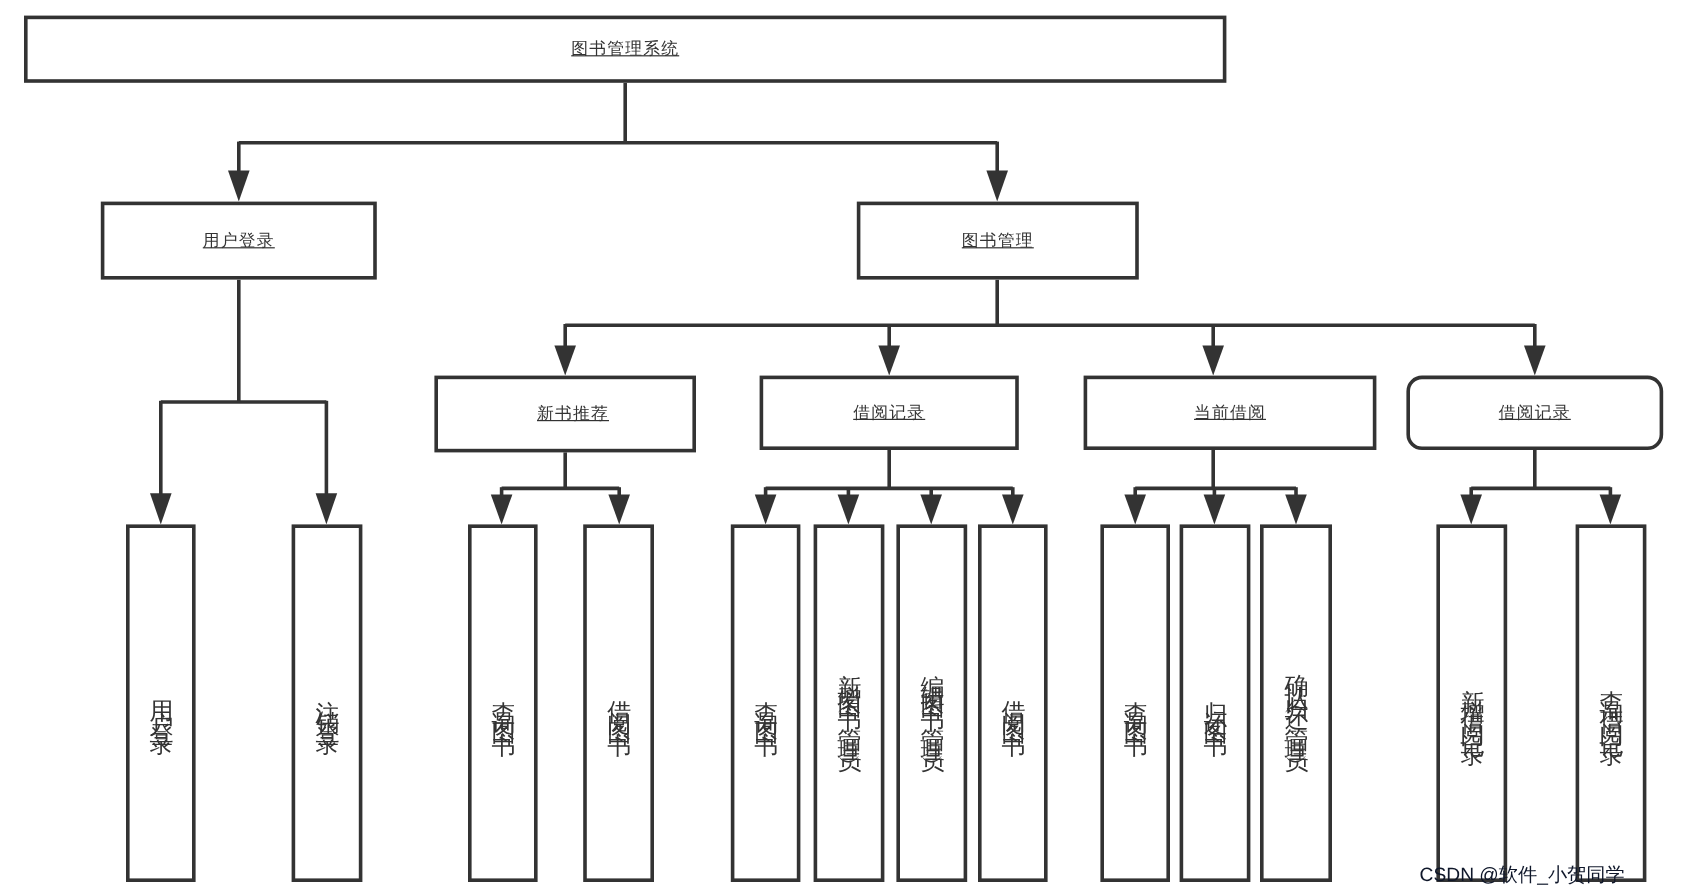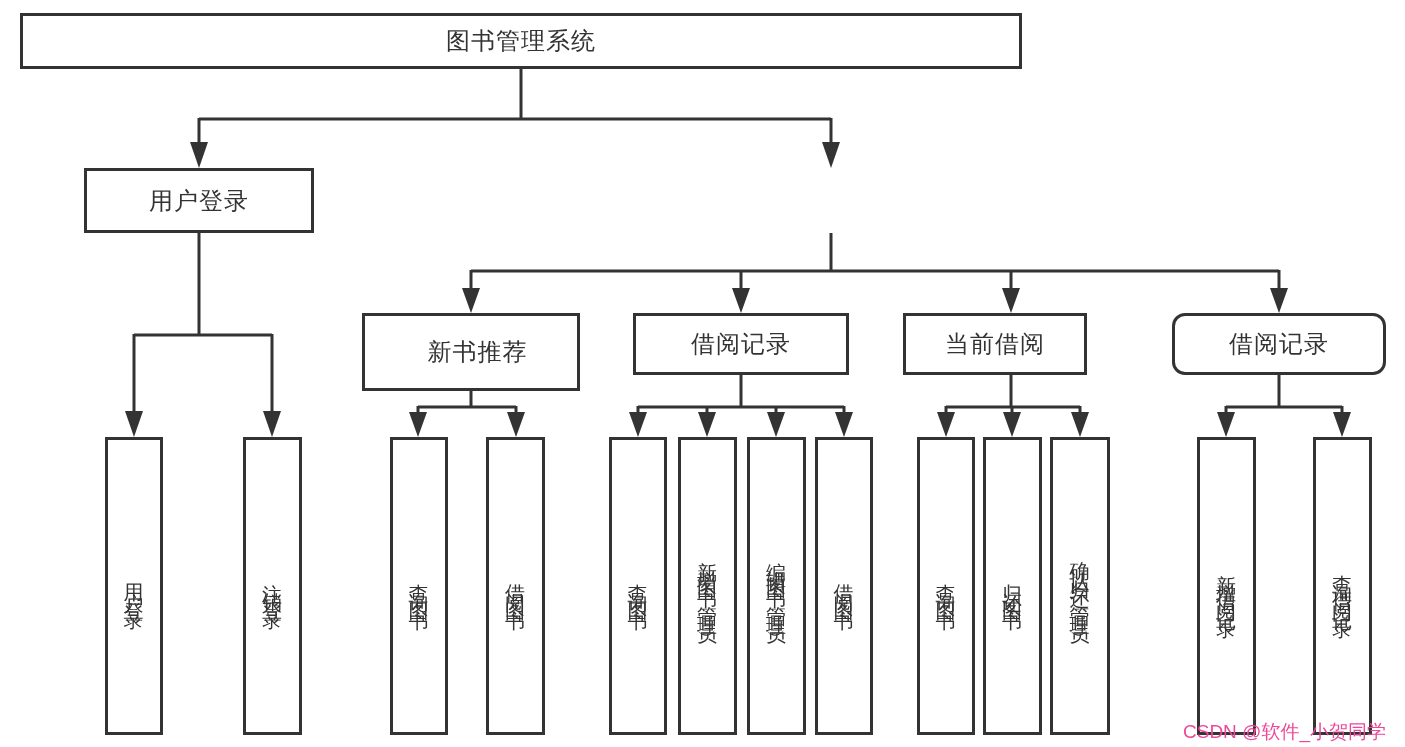--- a/index.html
+++ b/index.html
@@ -21,39 +21,40 @@
   .box {
     position: absolute;
     background: #ffffff;
     border: 3px solid #333333;
     display: flex;
     align-items: center;
     justify-content: center;
     color: #333333;
   }
   .h-label {
-    font-size: 24px;
+    font-size: 14px;
     letter-spacing: 1px;
     white-space: nowrap;
+    text-decoration: underline;
   }
   .v-label {
     writing-mode: vertical-rl;
     text-orientation: mixed;
     font-size: 20px;
     letter-spacing: 9px;
     line-height: 1;
     white-space: nowrap;
   }
   .leaf { top: 437px; height: 298px; }
   #watermark {
     position: absolute;
     left: 1183px;
     top: 719px;
-    font-size: 19px;
-    color: #ec4899;
+    font-size: 16px;
+    color: #0f172a;
     white-space: nowrap;
   }
 </style>
 </head>
 <body>
 
 <div id="stage">
 
   <svg id="connectors" viewBox="0 0 1405 747" xmlns="http://www.w3.org/2000/svg">
     <g stroke="#333333" stroke-width="3" fill="none">
@@ -125,28 +126,31 @@
     </g>
   </svg>
 
   <div class="box" style="left:20px; top:13px; width:1002px; height:56px;">
     <span class="h-label">图书管理系统</span>
   </div>
 
   <div class="box" style="left:84px; top:168px; width:230px; height:65px;">
     <span class="h-label">用户登录</span>
   </div>
-
-  <div class="box" style="left:362px; top:313px; width:218px; height:78px;padding-left:13px;">
+  <div class="box" style="left:714px; top:168px; width:235px; height:65px;">
+    <span class="h-label">图书管理</span>
+  </div>
+
+  <div class="box" style="left:362px; top:313px; width:218px; height:64px;padding-left:13px;">
     <span class="h-label">新书推荐</span>
   </div>
   <div class="box" style="left:633px; top:313px; width:216px; height:62px;">
     <span class="h-label">借阅记录</span>
   </div>
-  <div class="box" style="left:903px; top:313px; width:184px; height:62px;">
+  <div class="box" style="left:903px; top:313px; width:244px; height:62px;">
     <span class="h-label">当前借阅</span>
   </div>
   <div class="box" style="left:1172px; top:313px; width:214px; height:62px;border-radius:13px;">
     <span class="h-label">借阅记录</span>
   </div>
 
   <div class="box leaf" style="left:105px; width:58px;">
     <span class="v-label">用户登录</span>
   </div>
   <div class="box leaf" style="left:243px; width:59px;">

